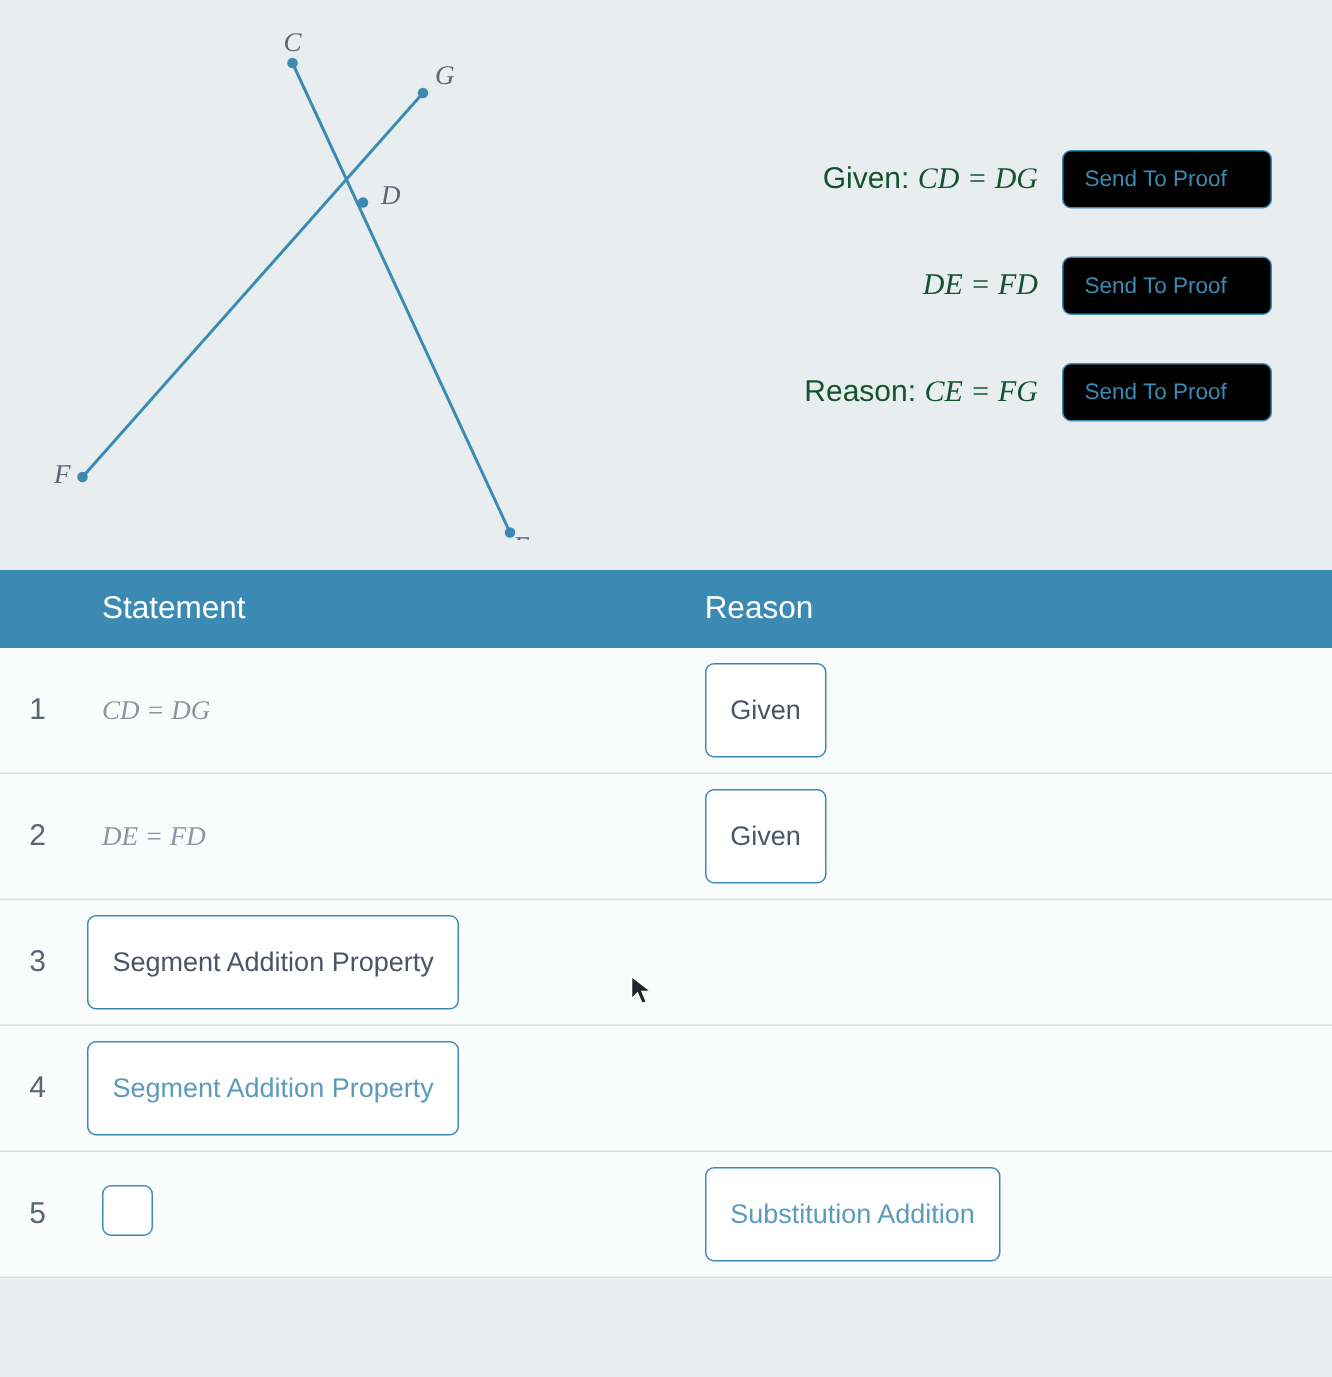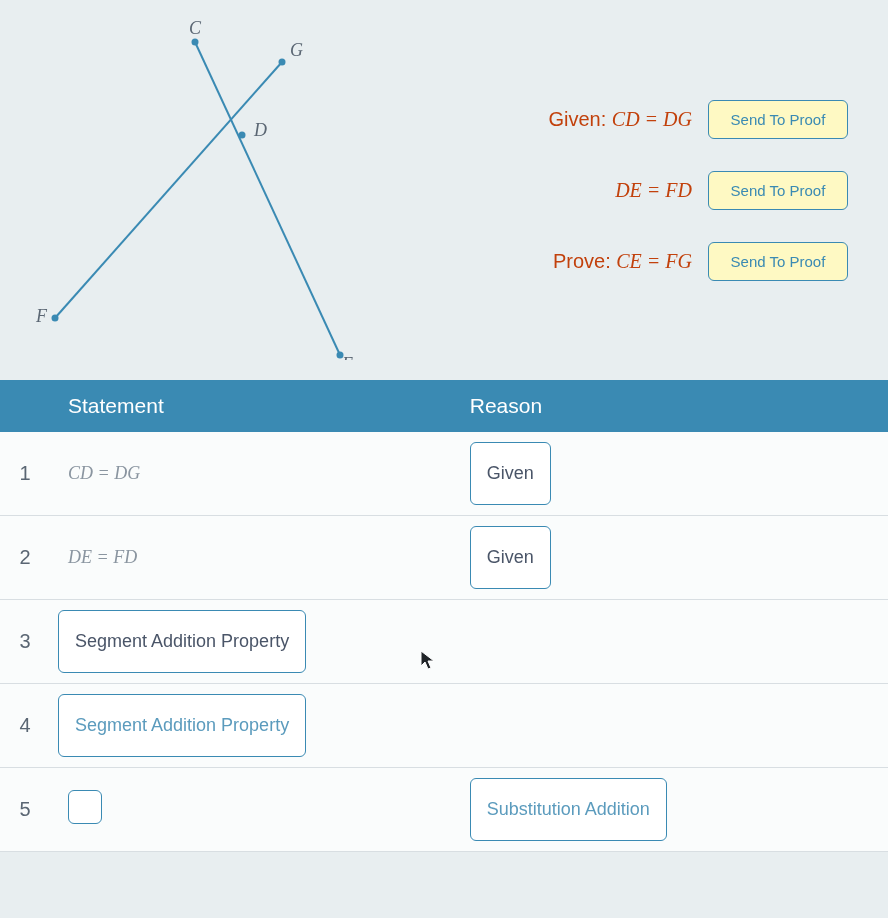--- a/index.html
+++ b/index.html
@@ -40,40 +40,40 @@
     gap: 32px;
   }
   .statement-row {
     display: flex;
     align-items: center;
     justify-content: flex-end;
     gap: 16px;
   }
   .statement-text {
     font-size: 20px;
-    color: #c2410c;
+    color: #14532d;
     text-align: right;
   }
   .statement-text .prefix {
     font-weight: 400;
   }
   .statement-text .math {
     font-style: italic;
     font-family: Georgia, 'Times New Roman', serif;
   }
   .send-button {
     border: 1.5px solid #3a8ab3;
-    background: #fef9c3;
+    background: #000000;
     color: #3a8ab3;
     border-radius: 6px;
     padding: 10px 14px;
     font-size: 15px;
     cursor: pointer;
     min-width: 140px;
-    text-align: center;
+    text-align: left;
   }
   .proof-table {
     background: #fafcfc;
   }
   .proof-header {
     display: flex;
     background: #3a8ab3;
     color: #fff;
     font-size: 21px;
     padding: 14px 0;
@@ -170,21 +170,21 @@
     </div>
     <div class="statement-row">
       <div class="statement-text">
         <span class="prefix"></span>
         <span class="math">DE = FD</span>
       </div>
       <button class="send-button">Send To Proof</button>
     </div>
     <div class="statement-row">
       <div class="statement-text">
-        <span class="prefix">Prove:</span>
+        <span class="prefix">Reason:</span>
         <span class="math">CE = FG</span>
       </div>
       <button class="send-button">Send To Proof</button>
     </div>
   </div>
 </div>
 
 <div class="proof-table">
   <div class="proof-header">
     <div class="col-statement">Statement</div>

